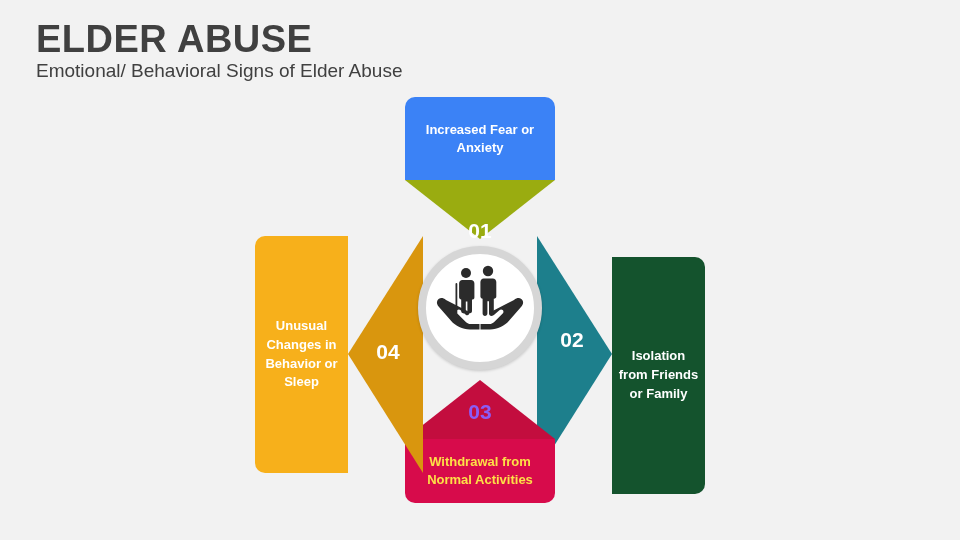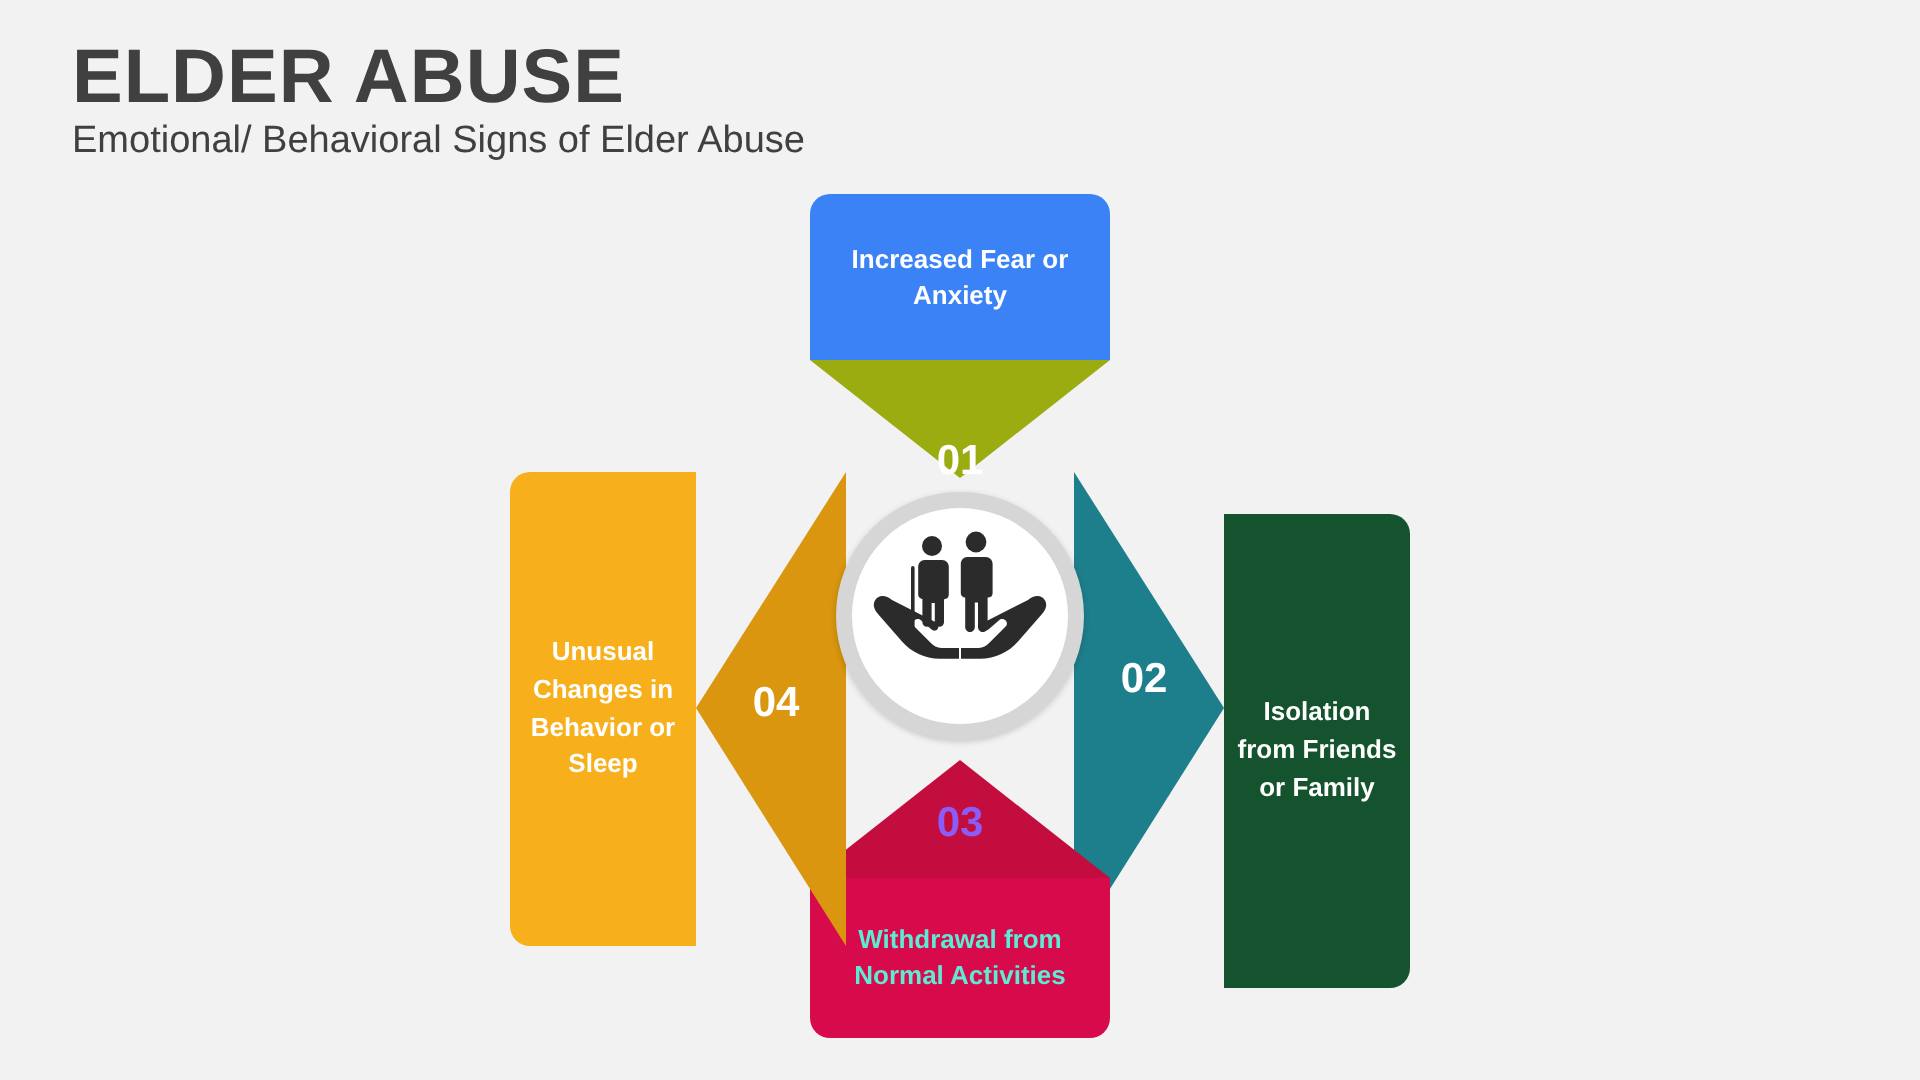--- a/index.html
+++ b/index.html
@@ -119,29 +119,29 @@
     text-align: center;
     color: #8b5cf6;
     font-size: 21px;
     font-weight: bold;
   }
   .petal-bottom .cap {
     position: absolute;
     left: 0;
     top: 59px;
     width: 150px;
-    height: 80px;
+    height: 64px;
     background: #d70b4b;
     border-radius: 0 0 10px 10px;
     box-sizing: border-box;
     display: flex;
     align-items: center;
     justify-content: center;
     text-align: center;
-    color: #5eead4;
+    color: #fde047;
     font-size: 13px;
     font-weight: bold;
     line-height: 1.35;
     padding: 0 8px;
   }
 
   
   .petal-right {
     position: absolute;
     left: 537px;

